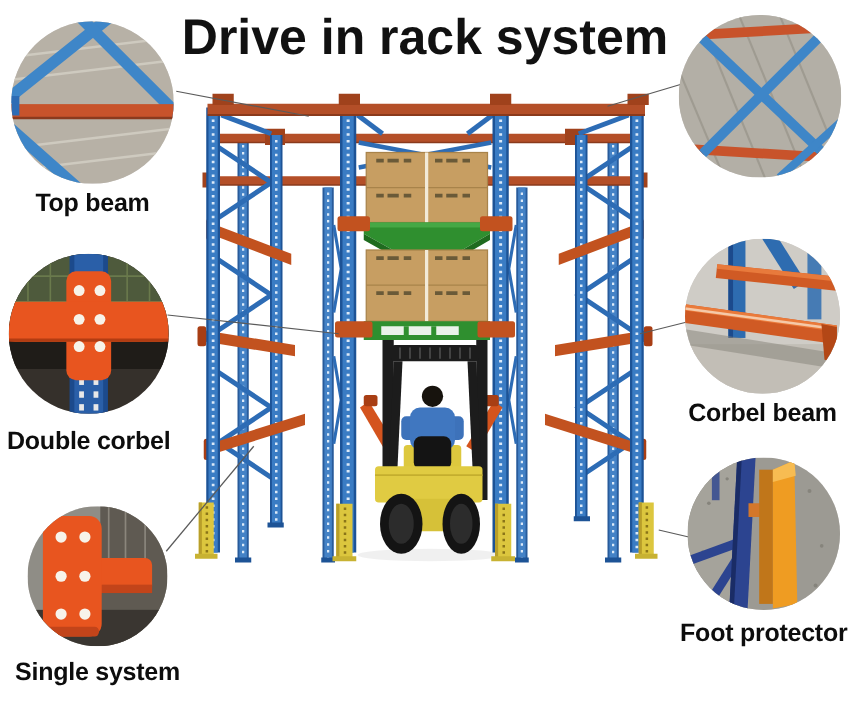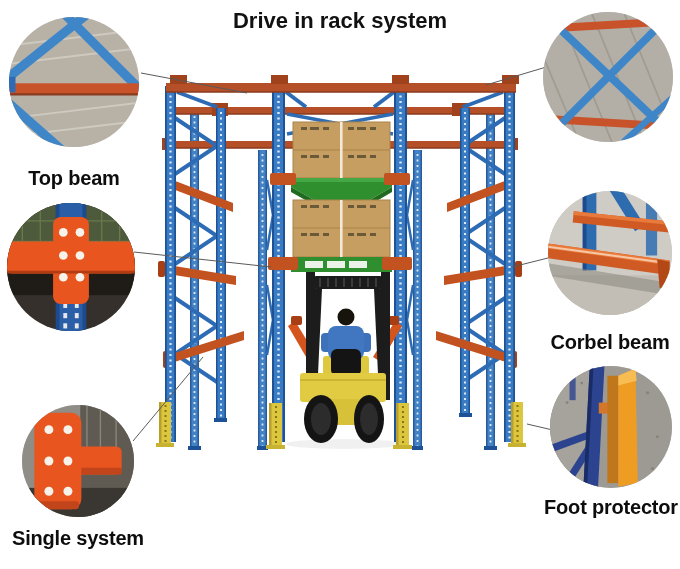--- a/index.html
+++ b/index.html
@@ -1,20 +1,20 @@
 <!DOCTYPE html>
 <html><head>
 <meta charset="utf-8">
 <style>
   html,body{margin:0;padding:0;background:#ffffff;}
   body{width:680px;height:569px;position:relative;overflow:hidden;
        font-family:"Liberation Sans",sans-serif;}
   .stage{position:absolute;inset:0;}
   .title{position:absolute;left:0;right:0;top:8px;text-align:center;
-         font-size:22px;font-weight:bold;color:#111;letter-spacing:0px;}
+         font-size:40px;font-weight:bold;color:#111;letter-spacing:0px;}
   svg.layer{position:absolute;left:0;top:0;}
   .callout{position:absolute;display:flex;flex-direction:column;align-items:center;}
   .photo{border-radius:50%;overflow:hidden;flex:0 0 auto;
          box-shadow:0 0 0 1px rgba(120,110,100,.35) inset;}
   .photo svg{display:block;width:100%;height:100%;}
   .callout .label{font-weight:bold;color:#0d0d0d;font-size:20px;white-space:nowrap;
                   letter-spacing:-0.2px;}
 </style>
 </head>
 <body>
@@ -294,21 +294,21 @@
         <g stroke="#3e86c8" stroke-width="7">
           <line x1="-5" y1="50" x2="70" y2="-10"></line>
           <line x1="35" y1="-10" x2="105" y2="60"></line>
           <line x1="-5" y1="62" x2="55" y2="115"></line>
         </g>
         <rect x="-5" y="51" width="115" height="8.5" fill="#c8532b"></rect>
         <line x1="-5" y1="59.5" x2="110" y2="59.5" stroke="#8a3a1e" stroke-width="1.6"></line>
         <rect x="0" y="46" width="5" height="12" fill="#2d6cb5"></rect>
       </svg>
     </div>
-    <div class="label" style="margin-top:20px;">Top beam</div>
+    <div class="label" style="margin-top:5px;">Top beam</div>
   </div>
 
   <div class="callout" style="left:543px;top:12px;width:130px;">
     <div class="photo" style="width:130px;height:130px;">
       <svg viewBox="0 0 100 100">
         <rect width="100" height="100" fill="#b3afa6"></rect>
         <g stroke="#9a968c" stroke-width="1.3" opacity="0.8">
           <line x1="10" y1="-5" x2="55" y2="105"></line>
             <line x1="35" y1="-5" x2="80" y2="105"></line>
           <line x1="60" y1="-5" x2="105" y2="105"></line>
@@ -355,20 +355,21 @@
         <g fill="#f7f3ea">
           <circle cx="44" cy="23" r="3.4"></circle>
             <circle cx="57" cy="23" r="3.4"></circle>
           <circle cx="44" cy="41" r="3.4"></circle>
             <circle cx="57" cy="41" r="3.4"></circle>
           <circle cx="44" cy="58" r="3.4"></circle>
             <circle cx="57" cy="58" r="3.4"></circle>
         </g>
       </svg>
     </div>
+    <div class="label" style="margin-top:11px;">Double corbel</div>
   </div>
 
   <div class="callout" style="left:548px;top:191px;width:124px;">
     <div class="photo" style="width:124px;height:124px;">
       <svg viewBox="0 0 100 100">
         <rect width="100" height="100" fill="#cfccc6"></rect>
         <rect x="0" y="68" width="100" height="32" fill="#c2beb6"></rect>
         <rect x="28" y="0" width="11" height="64" fill="#2e6cb0"></rect>
         <rect x="28" y="0" width="3" height="64" fill="#1c4a8c"></rect>
         <line x1="52" y1="-5" x2="74" y2="30" stroke="#2e6cb0" stroke-width="9"></line>
@@ -377,21 +378,21 @@
           <rect x="20" y="20" width="78" height="9" fill="#d05a24"></rect>
           <rect x="20" y="20" width="78" height="3" fill="#e87a3c"></rect>
         </g>
         <polygon points="-2,58 98,74 98,84 -2,68" fill="#8a867e" opacity="0.55"></polygon>
         <polygon points="-2,42 98,56 98,68 -2,54" fill="#d05a24"></polygon>
         <polygon points="-2,42 98,56 98,60 -2,46" fill="#ea7a3a"></polygon>
         <line x1="0" y1="45" x2="96" y2="58" stroke="#f5c9a8" stroke-width="1.6"></line>
         <polygon points="88,55 98,57 98,80 90,78" fill="#b34716"></polygon>
       </svg>
     </div>
-    <div class="label" style="margin-top:16px;">Corbel beam</div>
+    <div class="label" style="margin-top:5px;">Corbel beam</div>
   </div>
 
   <div class="callout" style="left:22px;top:405px;width:112px;">
     <div class="photo" style="width:112px;height:112px;">
       <svg viewBox="0 0 100 100">
         <rect width="100" height="100" fill="#8f8d86"></rect>
         <rect x="52" y="0" width="48" height="100" fill="#5f5a52"></rect>
         <rect x="0" y="74" width="100" height="26" fill="#3a3631"></rect>
         <g stroke="#a8a49a" stroke-width="1.2" opacity="0.6">
           <line x1="58" y1="0" x2="58" y2="40"></line>

